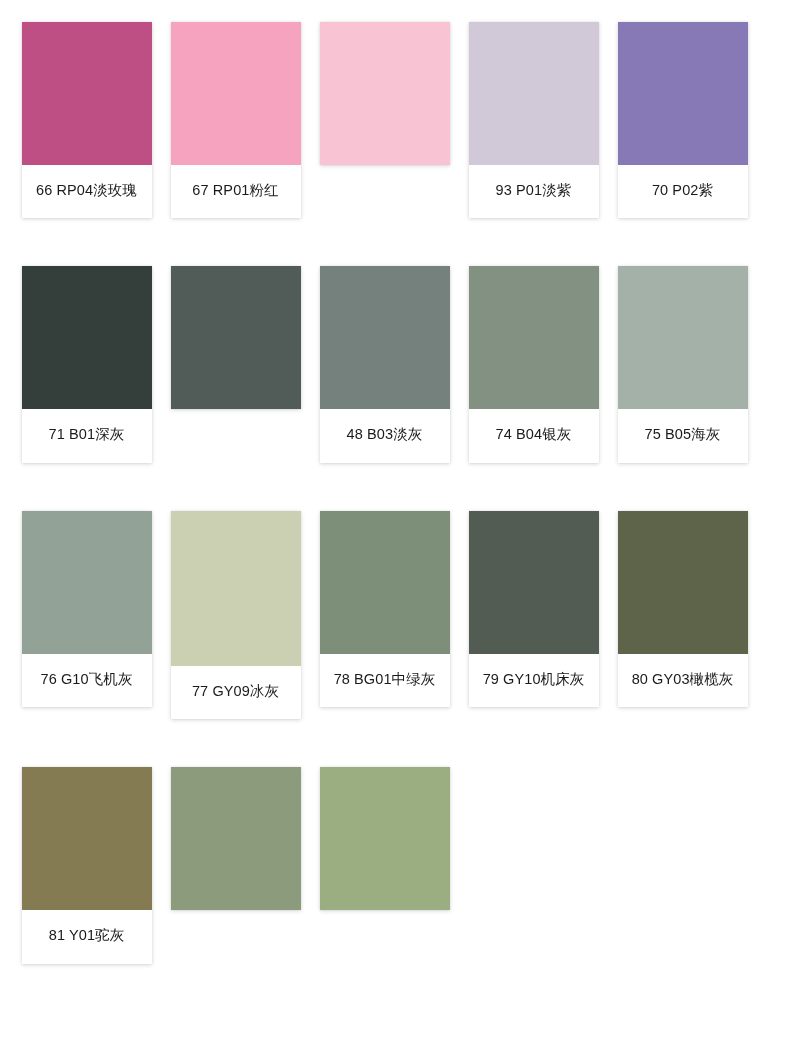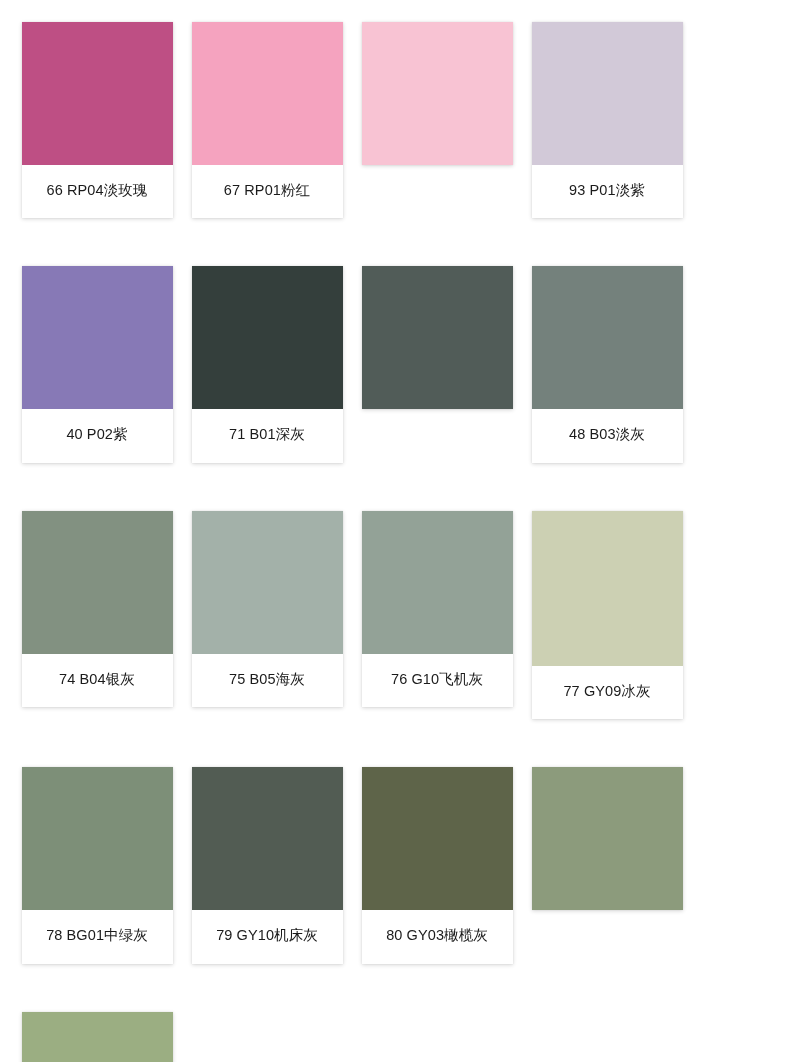--- a/index.html
+++ b/index.html
@@ -18,21 +18,21 @@
     width: 790px;
     padding: 12px 12px 0 12px;
     display: flex;
     flex-wrap: wrap;
     align-items: flex-start;
     align-content: flex-start;
     gap: 0;
   }
   .swatch-card {
     box-sizing: border-box;
-    width: 151px;
+    width: 130px;
     margin: 10px 9.5px 38px 9.5px;
     background: #ffffff;
     box-shadow: 0 1px 4px rgba(0,0,0,0.17), 0 0 1px rgba(0,0,0,0.10);
     display: flex;
     flex-direction: column;
     overflow: hidden;
   }
   .swatch-color {
     width: 100%;
     display: block;
@@ -63,21 +63,21 @@
     </div>
     <div class="swatch-card">
       <div class="swatch-color" style="background: rgb(248, 195, 211); height: 143px;"></div>
     </div>
     <div class="swatch-card">
       <div class="swatch-color" style="background: rgb(210, 201, 216); height: 143px;"></div>
       <div class="swatch-label">93 P01淡紫</div>
     </div>
     <div class="swatch-card">
       <div class="swatch-color" style="background: rgb(135, 121, 182); height: 143px;"></div>
-      <div class="swatch-label">40 P02紫</div>
+      <div class="swatch-label">70 P02紫</div>
     </div>
     <div class="swatch-card">
       <div class="swatch-color" style="background: rgb(52, 63, 60); height: 143px;"></div>
       <div class="swatch-label">71 B01深灰</div>
     </div>
     <div class="swatch-card">
       <div class="swatch-color" style="background: rgb(81, 92, 88); height: 143px;"></div>
     </div>
     <div class="swatch-card">
       <div class="swatch-color" style="background: rgb(116, 129, 124); height: 143px;"></div>
@@ -105,18 +105,22 @@
     </div>
     <div class="swatch-card">
       <div class="swatch-color" style="background: rgb(82, 92, 83); height: 143px;"></div>
       <div class="swatch-label">79 GY10机床灰</div>
     </div>
     <div class="swatch-card">
       <div class="swatch-color" style="background: rgb(94, 100, 73); height: 143px;"></div>
       <div class="swatch-label">80 GY03橄榄灰</div>
     </div>
     <div class="swatch-card">
+      <div class="swatch-color" style="background: rgb(132, 123, 82); height: 143px;"></div>
+      <div class="swatch-label">81 Y01驼灰</div>
+    </div>
+    <div class="swatch-card">
       <div class="swatch-color" style="background: rgb(140, 155, 124); height: 143px;"></div>
     </div>
     <div class="swatch-card">
       <div class="swatch-color" style="background: rgb(155, 174, 130); height: 143px;"></div>
     </div>
   </div>
 
 </body></html>

